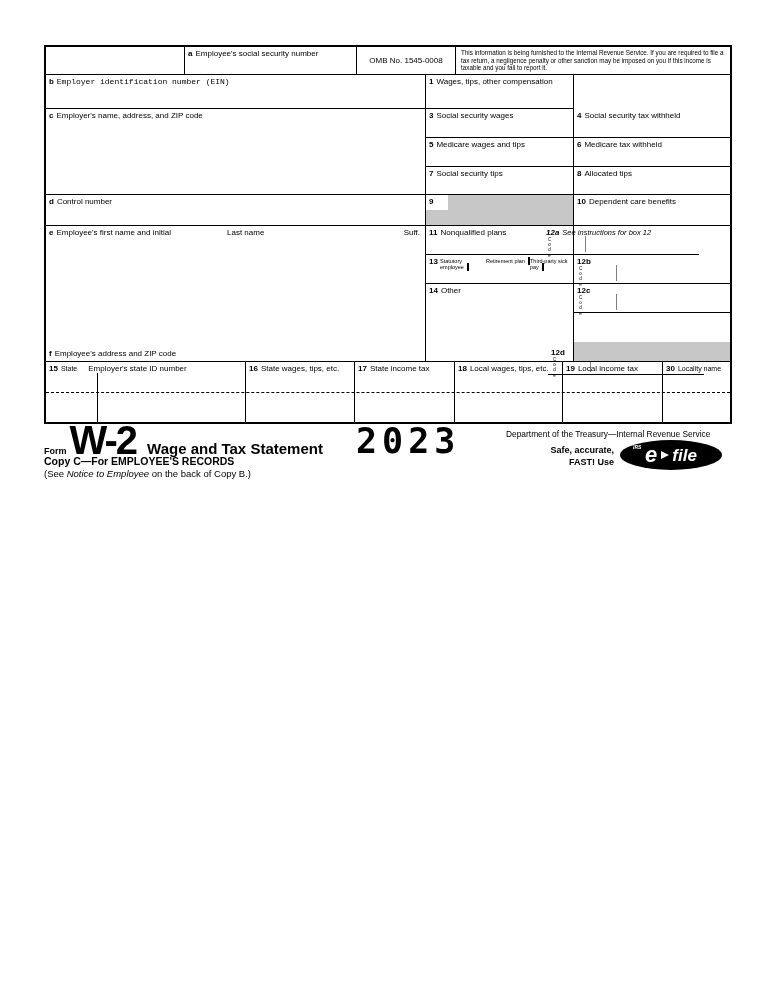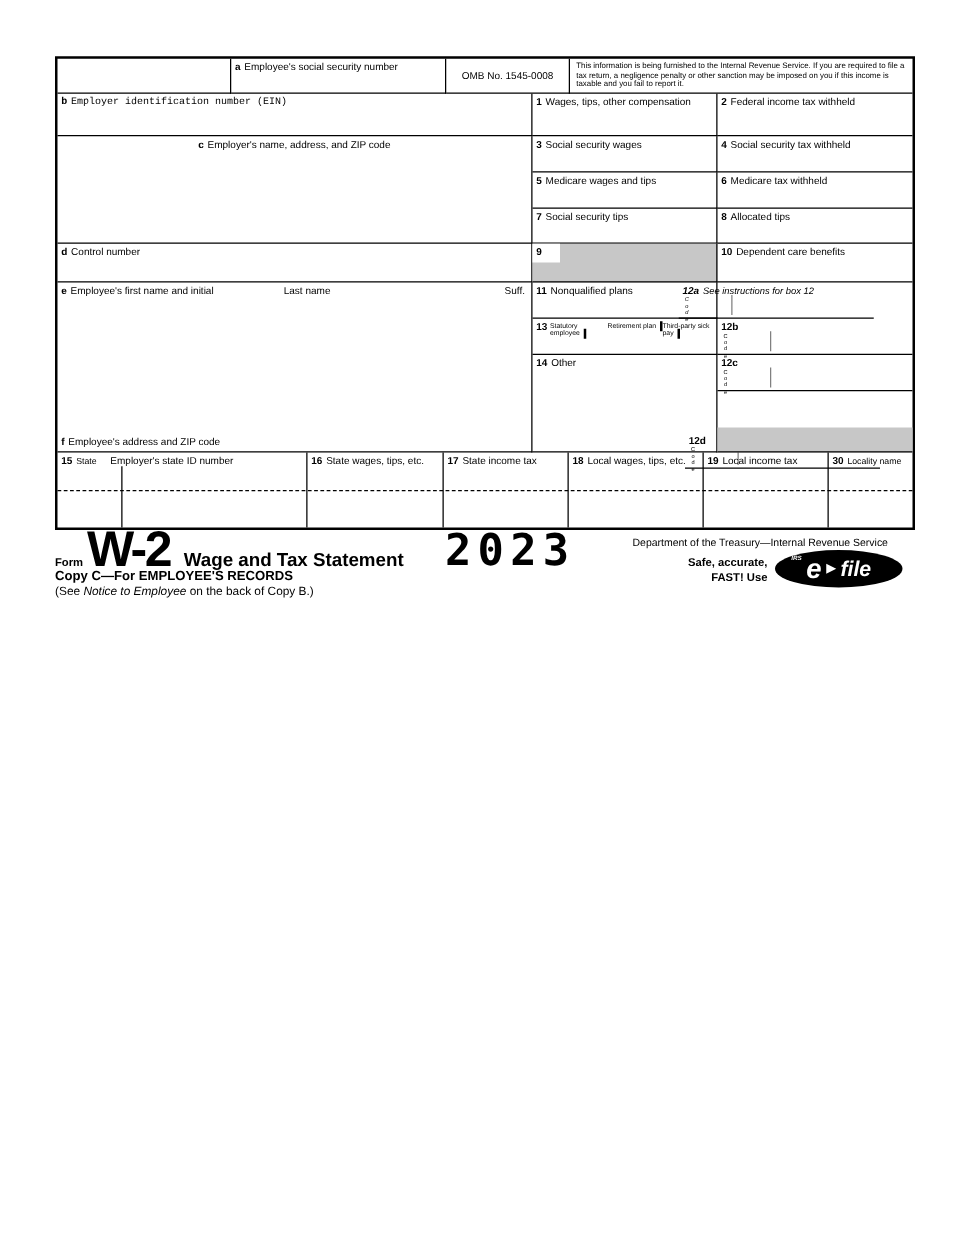--- a/index.html
+++ b/index.html
@@ -93,25 +93,22 @@
   <div class="cell disc-cell noR" style="left:410px;top:0;width:274px;height:28px;">
     <span>This information is being furnished to the Internal Revenue Service. If you are required to file a tax return, a negligence penalty or other sanction may be imposed on you if this income is taxable and you fail to report it.</span>
   </div>
 
   <div class="cell" style="left:0;top:28px;width:380px;height:34px;font-family:Liberation Mono, monospace;">
     <span class="bn">b</span><span>Employer identification number (EIN)</span>
   </div>
   <div class="cell" style="left:380px;top:28px;width:148px;height:34px;">
     <span class="bn">1</span><span>Wages, tips, other compensation</span>
   </div>
-  <div class="cell noR" style="left:528px;top:28px;width:156px;height:34px;">
-    <span class="bn">2</span><span>Federal income tax withheld</span>
-  </div>
-
-  <div class="cell" style="left:0;top:62px;width:380px;height:86px;text-align:center;">
+
+  <div class="cell" style="left:0;top:62px;width:380px;height:86px;">
     <span class="bn">c</span><span>Employer's name, address, and ZIP code</span>
   </div>
   <div class="cell" style="left:380px;top:62px;width:148px;height:29px;">
     <span class="bn">3</span><span>Social security wages</span>
   </div>
   <div class="cell noR" style="left:528px;top:62px;width:156px;height:29px;">
     <span class="bn">4</span><span>Social security tax withheld</span>
   </div>
   <div class="cell" style="left:380px;top:91px;width:148px;height:29px;">
     <span class="bn">5</span><span>Medicare wages and tips</span>

